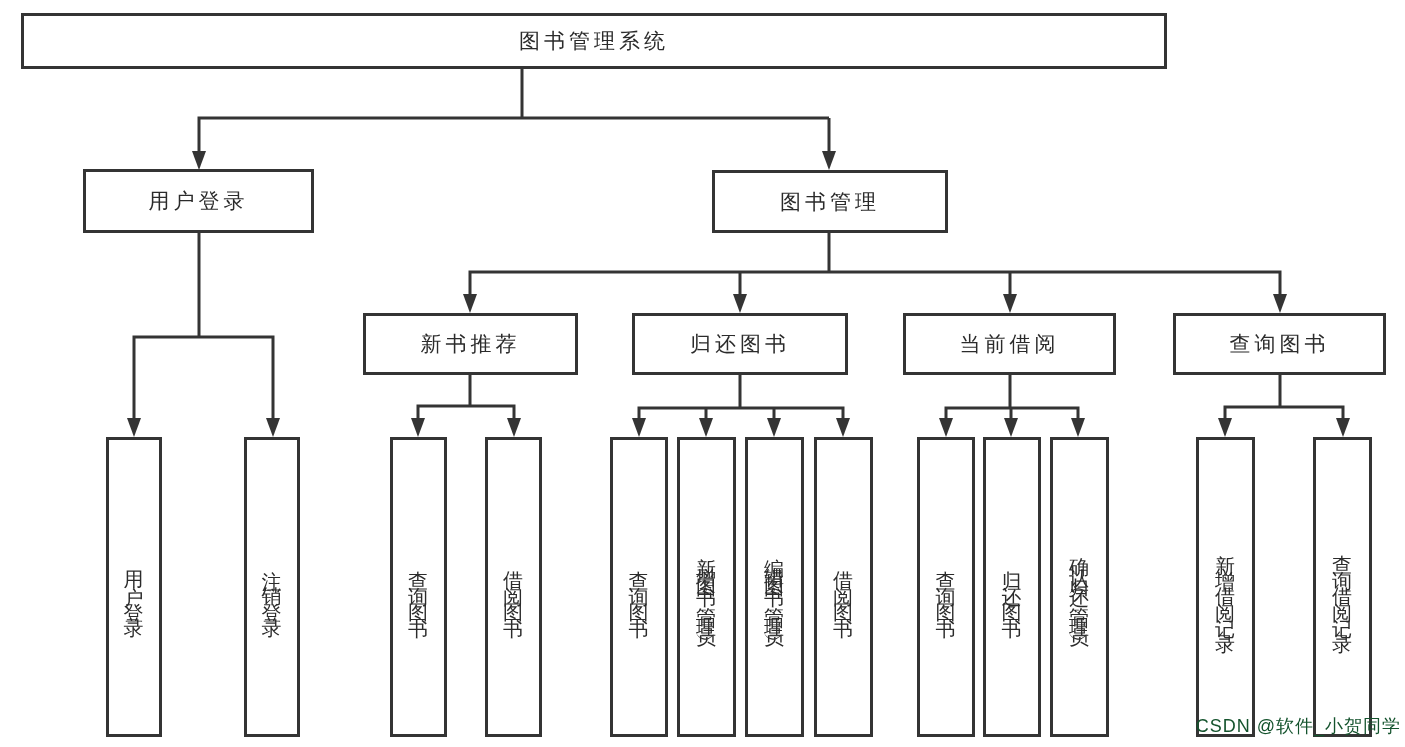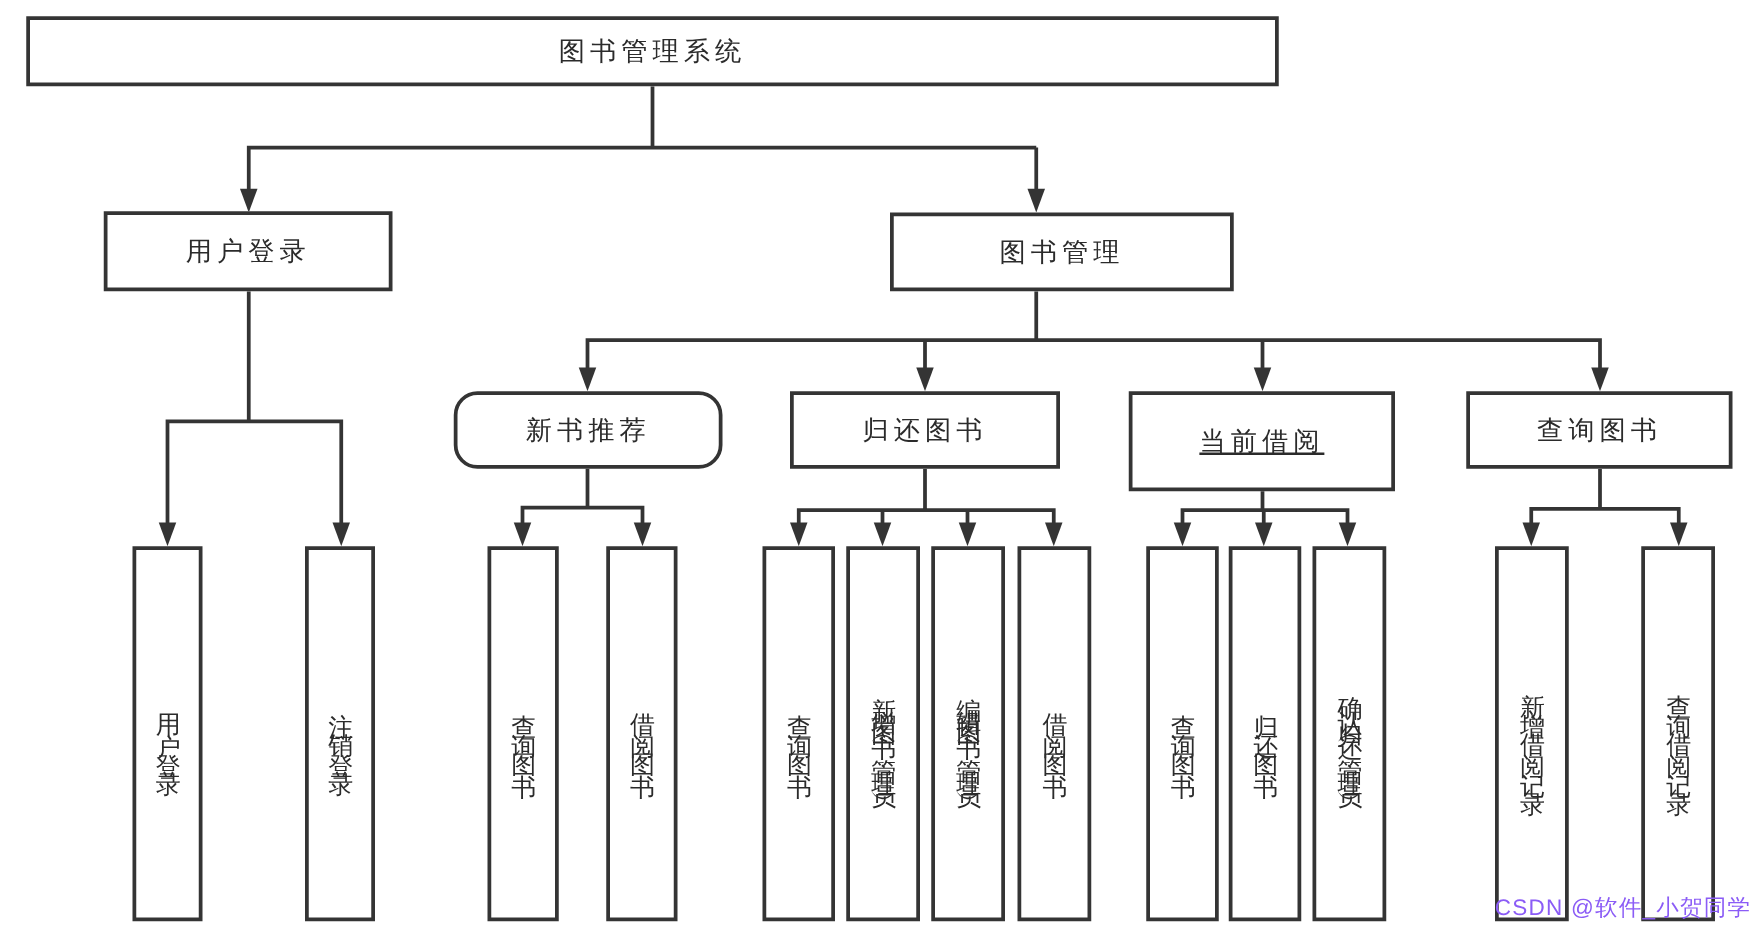--- a/index.html
+++ b/index.html
@@ -39,28 +39,28 @@
     color: #2b2b2b;
   }
   .vbox span.vtext {
     writing-mode: vertical-rl;
     text-orientation: mixed;
     font-size: 20px;
     line-height: 1;
     color: #2b2b2b;
   }
   
-  .b-root  { left: 21px;  top: 13px;  width: 1002px; height: 56px; }
+  .b-root  { left: 21px;  top: 13px;  width: 1146px; height: 56px; }
   
   .b-l2-0  { left: 83px;  top: 169px; width: 231px; height: 64px; }
-  .b-l2-1  { left: 712px; top: 170px; width: 275px; height: 63px; }
+  .b-l2-1  { left: 712px; top: 170px; width: 236px; height: 63px; }
   
-  .b-l3-0  { left: 363px;  top: 313px; width: 215px; height: 62px; border-radius: 19px; }
+  .b-l3-0  { left: 363px;  top: 313px; width: 215px; height: 62px; }
   .b-l3-1  { left: 632px;  top: 313px; width: 216px; height: 62px; }
-  .b-l3-2  { left: 903px;  top: 313px; width: 213px; height: 80px; text-decoration: underline; }
+  .b-l3-2  { left: 903px;  top: 313px; width: 213px; height: 62px; }
   .b-l3-3  { left: 1173px; top: 313px; width: 213px; height: 62px; }
   
   .vbox    { top: 437px; height: 300px; }
   .b-l4-0  { left: 106px;  width: 56px; }
   .b-l4-1  { left: 244px;  width: 56px; }
   .b-l4-2  { left: 390px;  width: 57px; }
   .b-l4-3  { left: 485px;  width: 57px; }
   .b-l4-4  { left: 610px;  width: 58px; }
   .b-l4-5  { left: 677px;  width: 59px; }
   .b-l4-6  { left: 745px;  width: 59px; }
@@ -69,21 +69,21 @@
   .b-l4-9  { left: 983px;  width: 58px; }
   .b-l4-10 { left: 1050px; width: 59px; }
   .b-l4-11 { left: 1196px; width: 59px; }
   .b-l4-12 { left: 1313px; width: 59px; }
   .watermark {
     position: absolute;
     right: 4px;
     top: 714px;
     font-size: 18px;
     letter-spacing: 1px;
-    color: #8b5cf6;
+    color: #14532d;
     white-space: nowrap;
   }
 </style>
 </head>
 <body>
 
 <div class="canvas">
 
   <svg class="connectors" viewBox="0 0 1405 747" fill="none" stroke="#343434" stroke-width="3">
     <g>

